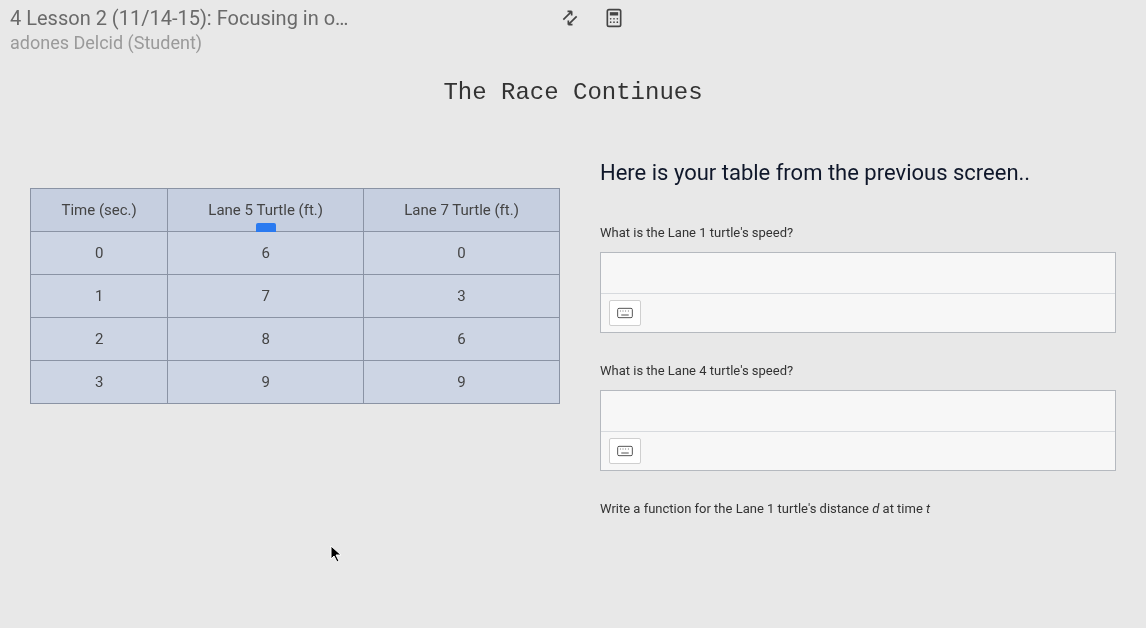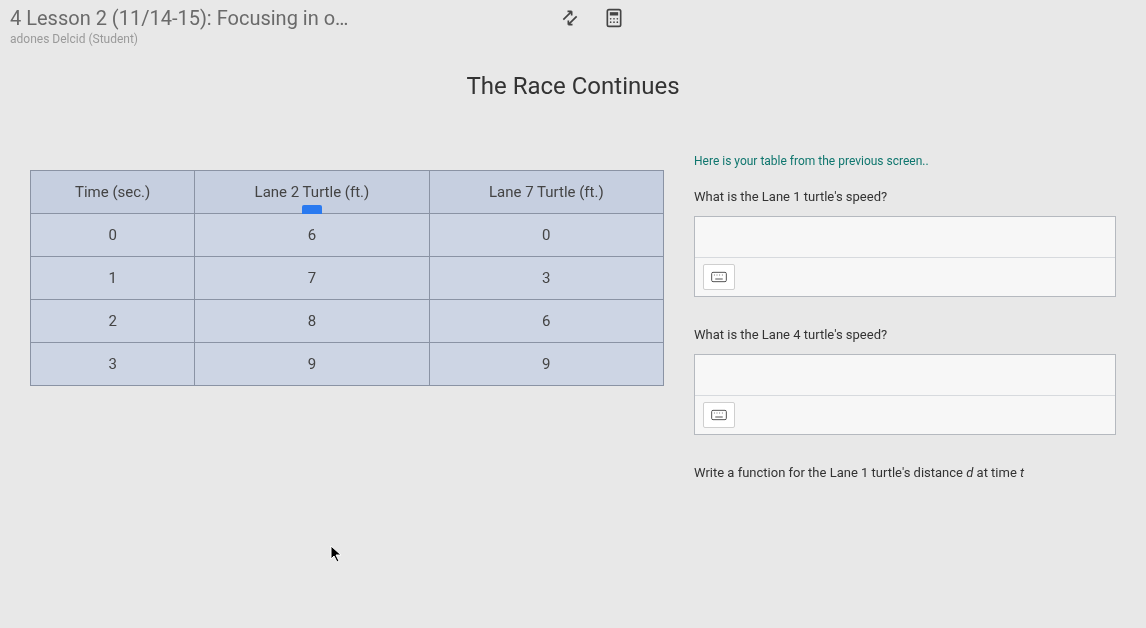--- a/index.html
+++ b/index.html
@@ -15,21 +15,21 @@
   .header {
     padding: 6px 10px 8px 10px;
     background: #e8e8e8;
   }
   .header-title {
     font-size: 20px;
     color: #6a6a6a;
     font-weight: 400;
   }
   .header-sub {
-    font-size: 12px;
+    font-size: 18px;
     color: #9a9a9a;
     margin-top: 2px;
   }
   .toolbar {
     position: absolute;
     top: 8px;
     left: 560px;
     display: flex;
     gap: 24px;
     align-items: center;
@@ -46,26 +46,27 @@
     gap: 30px;
   }
   .left-col { flex: 0 0 560px; }
   .right-col { flex: 1; padding-top: 0; }
   .page-title {
     text-align: center;
     font-size: 24px;
     color: #333;
     font-weight: 400;
     margin: 18px 0 24px 0;
+    font-family: Liberation Mono, monospace;
   }
   table.data {
     border-collapse: collapse;
-    width: 634px;
+    width: 530px;
     margin-left: 20px;
-    margin-top: 26px;
+    margin-top: 38px;
     background: #c6cfe0;
     border: 1px solid #8a93a4;
   }
   table.data th, table.data td {
     border: 1px solid #8a93a4;
     text-align: center;
     padding: 12px 8px;
     font-size: 15px;
     color: #444;
     font-weight: 400;
@@ -91,23 +92,23 @@
   .selector-icon::after {
     content: "";
     position: absolute;
     right: -4px;
     bottom: -4px;
     width: 0; height: 0;
     border-left: 5px solid transparent;
     border-top: 5px solid #2a7af0;
   }
   .intro-text {
-    font-size: 12px;
-    color: #0f766e;
-    margin-bottom: 21px;
+    font-size: 22px;
+    color: #0f172a;
+    margin-bottom: 40px;
     margin-top: 10px;
   }
   .question {
     font-size: 13px;
     color: #333;
     margin-bottom: 12px;
   }
   .answer-box {
     width: 100%;
     border: 1px solid #b5b9bf;
@@ -186,21 +187,21 @@
 
 <h2 class="page-title">The Race Continues</h2>
 
 <div class="content">
   <div class="left-col">
     <table class="data">
       <thead>
         <tr>
           <th>Time (sec.)</th>
           <th style="position:relative;">
-            <span>Lane 2 Turtle (ft.)</span>
+            <span>Lane 5 Turtle (ft.)</span>
             <span class="selector-icon" style="top:auto;bottom:-8px;"></span>
           </th>
           <th>Lane 7 Turtle (ft.)</th>
         </tr>
       </thead>
       <tbody>
         <tr>
           <td>0</td>
           <td>6</td>
           <td>0</td>

